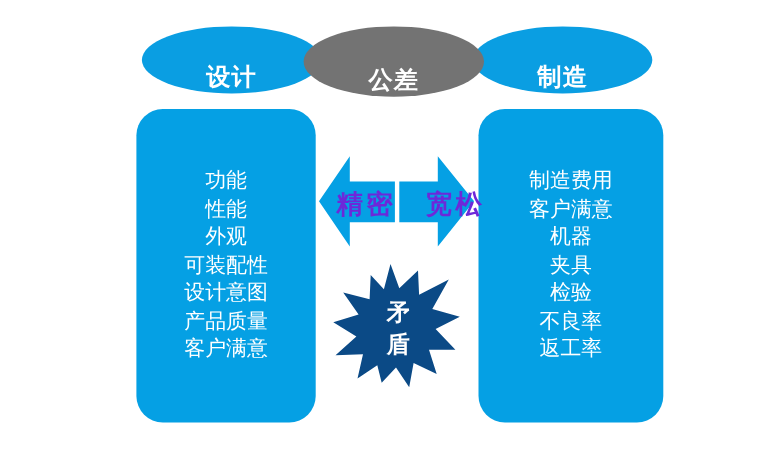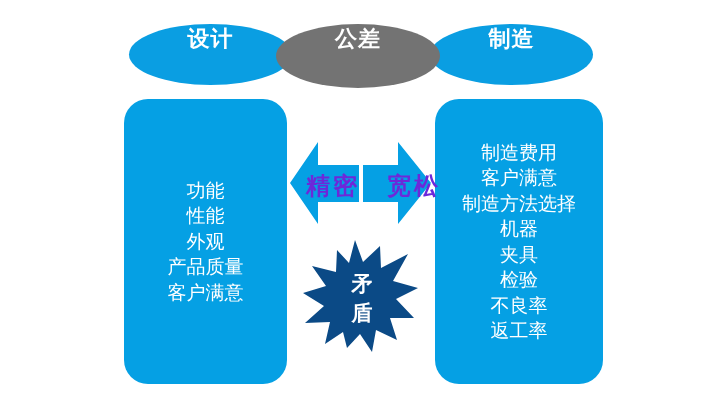--- a/index.html
+++ b/index.html
@@ -1,18 +1,18 @@
 <!DOCTYPE html>
 <html><head>
 <meta charset="utf-8">
 <style>
   html, body { margin:0; padding:0; }
   body { width:710px; height:412px; background:#ffffff; position:relative; overflow:hidden;
          font-family:"DejaVu Sans","Liberation Sans",sans-serif; }
-  .ellipse { position:absolute; border-radius:50%; display:flex; align-items:flex-start; justify-content:center;
+  .ellipse { position:absolute; border-radius:50%; display:flex; align-items:flex-end; justify-content:center;
              color:#fff; font-weight:bold; font-size:22px; letter-spacing:1px; }
   .e-left { left:129px; top:24px; width:163px; height:61px; background:#0A9EE2; z-index:1; }
   .e-right { left:430px; top:24px; width:163px; height:61px; background:#0A9EE2; z-index:1; }
   .e-center { left:276px; top:24px; width:164px; height:64px; background:#737373; z-index:2; }
   .box { position:absolute; top:99px; height:285px; background:#05A0E4; border-radius:24px;
          display:flex; flex-direction:column; align-items:center; justify-content:center; color:#fff;
          font-size:19px; line-height:25.5px; }
   .box-left { left:124px; width:163px; }
   .box-right { left:435px; width:168px;justify-content:center; }
   .box .item { white-space:nowrap; }
@@ -30,28 +30,29 @@
   <span>公差</span>
 </div>
 <div class="ellipse e-right">
   <span>制造</span>
 </div>
 
 <div class="box box-left">
   <div class="item">功能</div>
   <div class="item">性能</div>
   <div class="item">外观</div>
+  <div class="item">可装配性</div>
+  <div class="item">设计意图</div>
   <div class="item">产品质量</div>
   <div class="item">客户满意</div>
 </div>
 
 <div class="box box-right">
   <div class="item">制造费用</div>
   <div class="item">客户满意</div>
-  <div class="item">制造方法选择</div>
   <div class="item">机器</div>
   <div class="item">夹具</div>
   <div class="item">检验</div>
   <div class="item">不良率</div>
   <div class="item">返工率</div>
 </div>
 
 <svg class="svglayer" width="710" height="412" viewBox="0 0 710 412">
   <polygon points="290,183 318,142 318,165 359,165 359,202 318,202 318,224" fill="#05A0E4"></polygon>
   <polygon points="363,165 398,165 398,142 431,183 398,224 398,202 363,202" fill="#05A0E4"></polygon>

